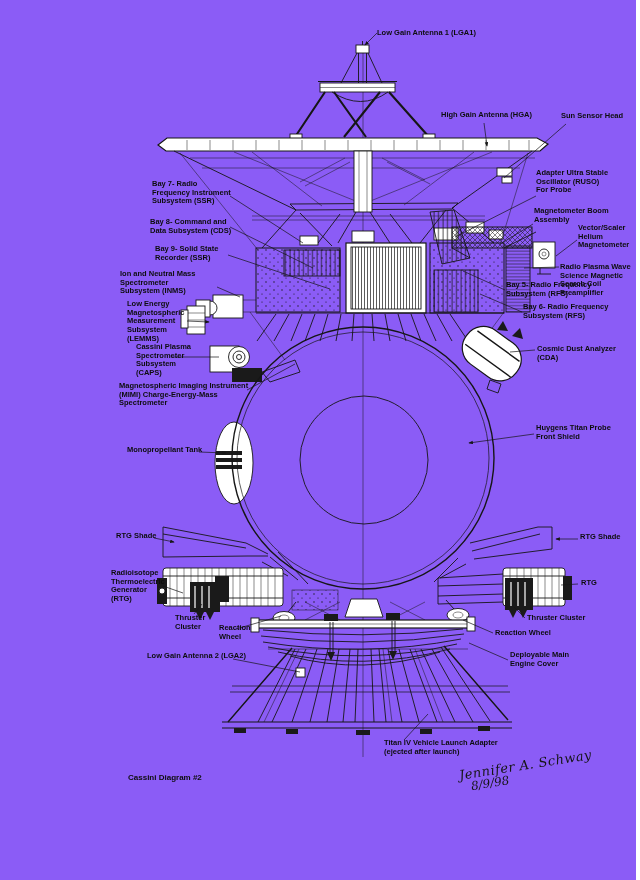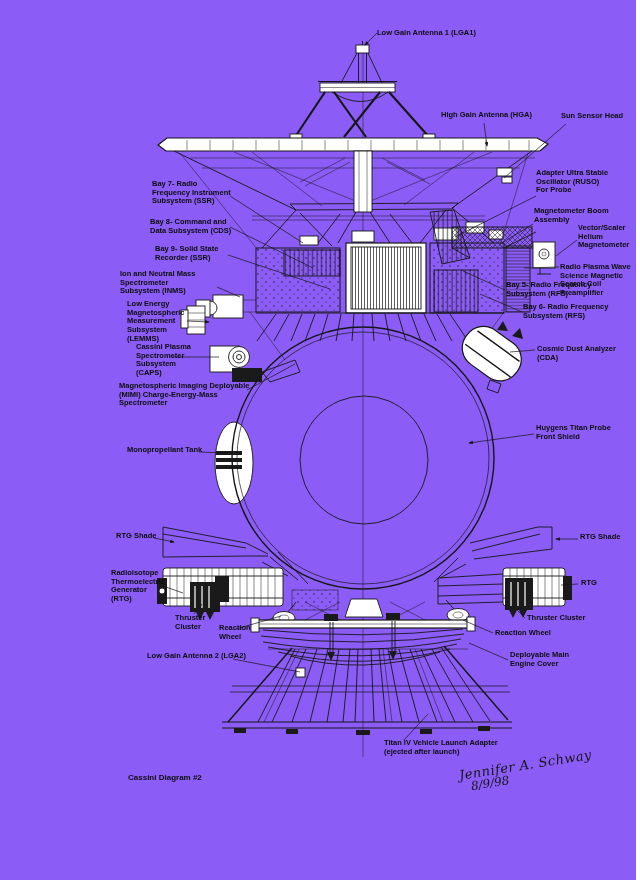--- a/index.html
+++ b/index.html
@@ -314,21 +314,21 @@
 Subsystem (INMS)</div>
       <div class="callout" style="left: 127px; top: 300px;">Low Energy
 Magnetospheric
 Measurement
 Subsystem
 (LEMMS)</div>
       <div class="callout" style="left: 104px; top: 343px; margin-left: 32px;">Cassini Plasma
 Spectrometer
 Subsystem
 (CAPS)</div>
-      <div class="callout" style="left: 119px; top: 382px;">Magnetospheric Imaging Deployable
+      <div class="callout" style="left: 119px; top: 382px;">Magnetospheric Imaging Instrument
 (MIMI) Charge-Energy-Mass
 Spectrometer</div>
       <div class="callout" style="left: 127px; top: 446px;">Monopropellant Tank</div>
       <div class="callout" style="left: 116px; top: 532px;">RTG Shade</div>
       <div class="callout" style="left: 580px; top: 533px;">RTG Shade</div>
       <div class="callout" style="left: 111px; top: 569px;">Radioisotope
 Thermoelectric
 Generator
 (RTG)</div>
       <div class="callout" style="left: 175px; top: 614px;">Thruster

